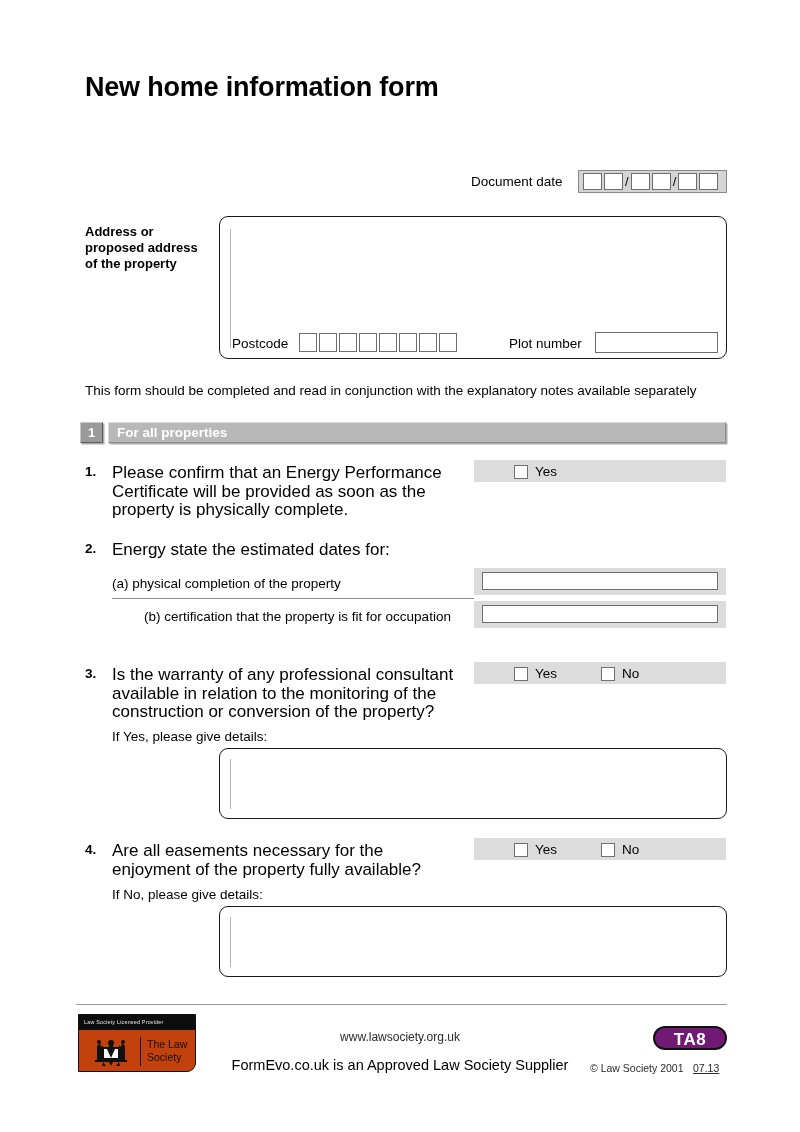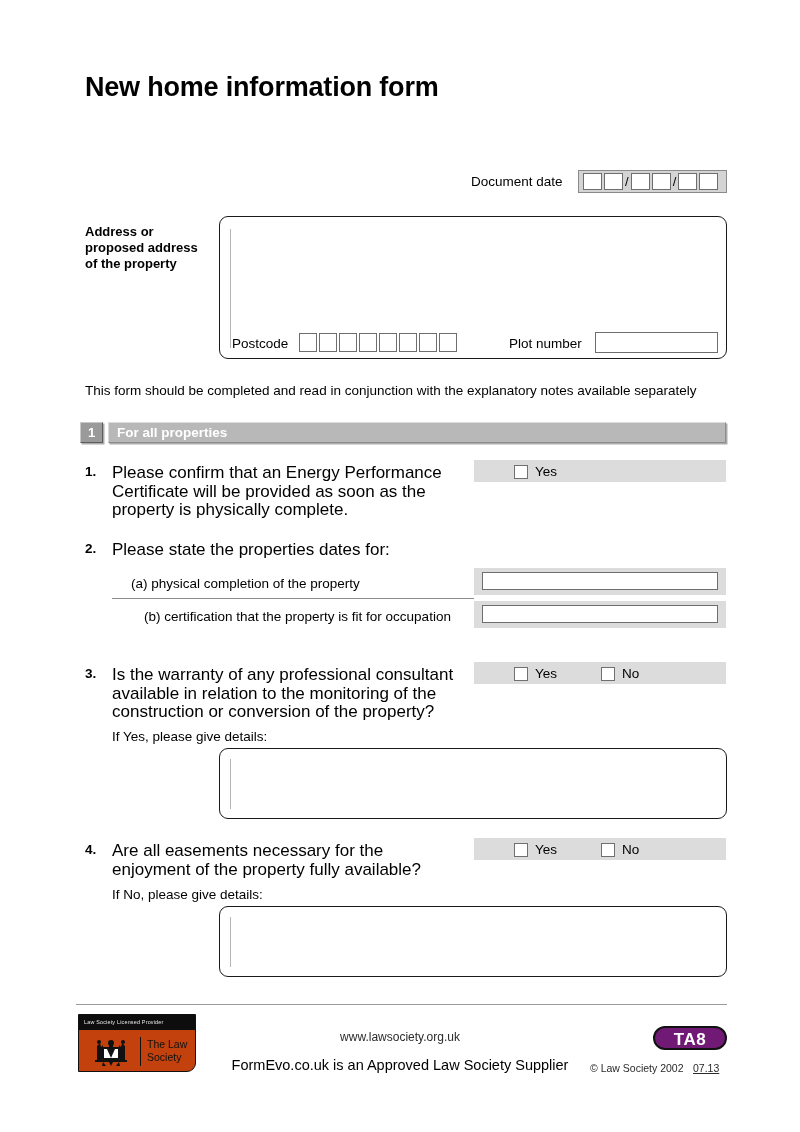--- a/index.html
+++ b/index.html
@@ -353,23 +353,23 @@
 
   <div class="qnum" style="left:85px; top:464px;">1.</div>
   <div class="qtext" style="left:112px; top:464px; width:350px;">Please confirm that an Energy Performance Certificate will be provided as soon as the property is physically complete.</div>
   <div class="ans-panel" style="left:474px; top:460px; width:252px; height:22px;"></div>
   <div class="cbrow" style="left:482px; top:464px;">
     <span class="cb"></span>
     <span class="cblabel">Yes</span>
   </div>
 
   <div class="qnum" style="left:85px; top:541px;">2.</div>
-  <div class="qtext" style="left:112px; top:541px; width:350px;">Please state the properties dates for:</div>
-
-  <div class="subtext" style="left:112px; top:575px; width:350px;margin-left:19px;">(a)  physical completion of the property</div>
+  <div class="qtext" style="left:112px; top:541px; width:350px;">Energy state the estimated dates for:</div>
+
+  <div class="subtext" style="left:112px; top:575px; width:350px;">(a)  physical completion of the property</div>
   <div class="ans-panel" style="left:474px; top:568px; width:252px; height:27px;"></div>
   <div class="txt-field" style="left:482px; top:572px; width:236px; height:18px;"></div>
   <div class="rule" style="left:112px; top:598px; width:362px;"></div>
 
   <div class="subtext" style="left:112px; top:608px; width:360px;margin-left:32px;">(b)  certification that the property is fit for occupation</div>
   <div class="ans-panel" style="left:474px; top:601px; width:252px; height:27px;"></div>
   <div class="txt-field" style="left:482px; top:605px; width:236px; height:18px;"></div>
 
   <div class="qnum" style="left:85px; top:666px;">3.</div>
   <div class="qtext" style="left:112px; top:666px; width:350px;">Is the warranty of any professional consultant available in relation to the monitoring of the construction or conversion of the property?</div>
@@ -397,21 +397,21 @@
     <span class="cblabel">No</span>
   </div>
   <div class="subtext" style="left:112px; top:886px;">If No, please give details:</div>
   <div class="detail-box" style="left:219px; top:906px; width:508px; height:71px;">
     <div class="detail-rule" style="left:10px; top:10px; height:50px;"></div>
   </div>
 
   <div class="footer-rule"></div>
   <div class="f-url">www.lawsociety.org.uk</div>
   <div class="f-supplier">FormEvo.co.uk is an Approved Law Society Supplier</div>
-  <div class="f-copy">© Law Society 2002</div>
+  <div class="f-copy">© Law Society 2001</div>
   <div class="f-ver">07.13</div>
 
   <div class="ls-logo">
     <div class="ls-strip">Law Society Licensed Provider</div>
     <svg class="ls-crest" viewBox="0 0 44 30">
       <g fill="#111111">
         <rect x="13" y="10" width="18" height="13" rx="1"></rect>
         <rect x="15" y="12" width="14" height="9" fill="#ffffff"></rect>
         <path d="M18 12 L22 21 L26 12 Z" fill="#111111"></path>
         <circle cx="22" cy="6" r="3"></circle>

